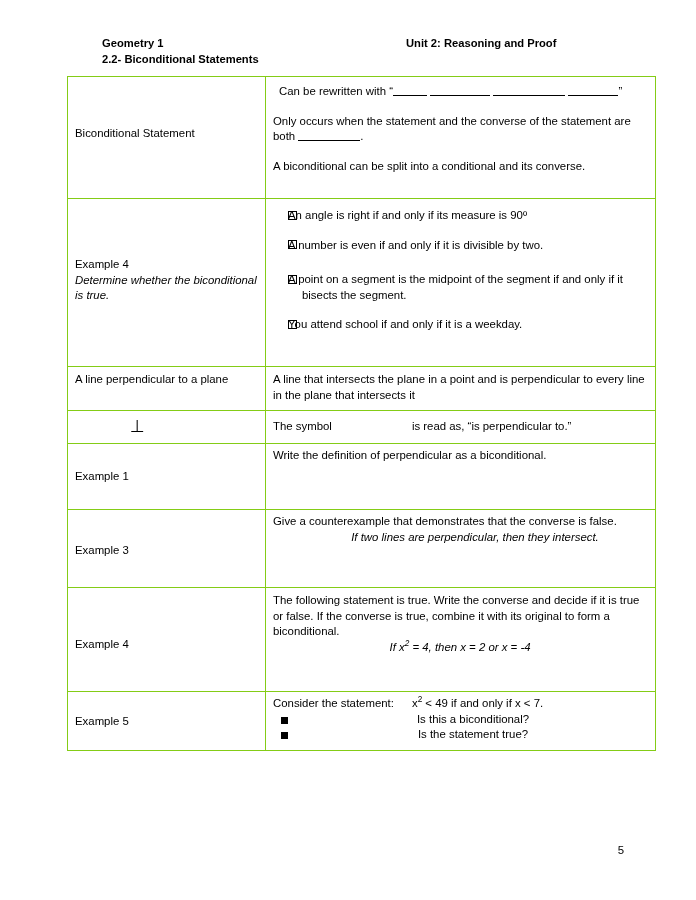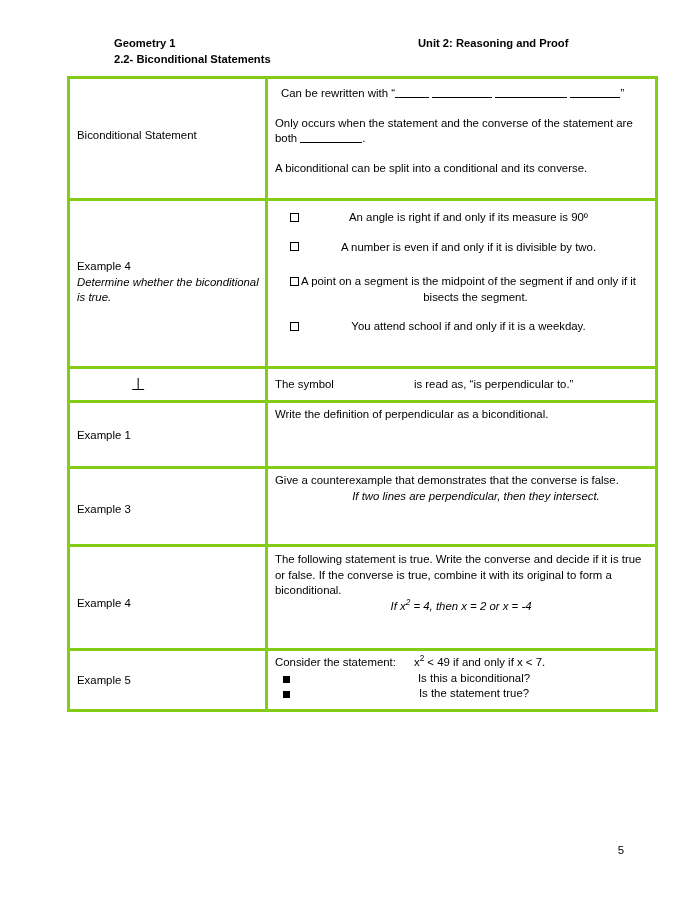--- a/index.html
+++ b/index.html
@@ -20,21 +20,21 @@
     position: absolute;
     left: 0; top: 0;
     width: 696px;
     height: 900px;
     overflow: hidden;
   }
 
   
   .header {
     position: absolute;
-    left: 114px;
+    left: 102px;
     top: 36px;
     width: 553px;
     font-size: 11.2px;
     font-weight: bold;
     line-height: 15.5px;
   }
   .header-row1 {
     position: relative;
     height: 15.5px;
   }
@@ -56,21 +56,21 @@
   
   .sheet {
     position: absolute;
     left: 67px;
     top: 76px;
     width: 588px;
     border-collapse: collapse;
     table-layout: fixed;
   }
   .sheet td {
-    border: 3px solid #84cc16;
+    border: 1px solid #84cc16;
     vertical-align: top;
     padding: 0;
     font-size: 11.4px;
     line-height: 15.6px;
   }
   col.c-term { width: 198px; }
   col.c-def  { width: 390px; }
 
   .term {
     padding: 6px 6px 6px 7px;
@@ -102,21 +102,20 @@
   .b4 { width: 50px; }
   .b-both { width: 62px; }
   .b-angle { width: 100px; }
   .b-symbol { width: 62px; }
 
   
   .chk-list { margin: 0; }
   .chk-item {
     position: relative;
     margin-bottom: 14px;
-    text-align: center;
   }
   .chk-item:last-child { margin-bottom: 0; }
   .chk-box {
     position: absolute;
     left: 0;
     top: 2.5px;
     width: 9px;
     height: 9px;
     border: 1px solid #000;
     box-sizing: border-box;
@@ -248,20 +247,32 @@
               <div class="chk-item">
                 <span class="chk-box"></span>
                 <span>You attend school if and only if it is a weekday.</span>
               </div>
             </div>
           </div>
         </td>
       </tr>
 
 
+      <tr class="r-lineperp">
+        <td>
+          <div class="term" style="padding-top:5px;">
+            <span>A line perpendicular to a plane</span>
+          </div>
+        </td>
+        <td>
+          <div class="def" style="padding-top:5px;">
+            <span>A line that intersects the plane in a point and is perpendicular to every line in the plane that intersects it</span>
+          </div>
+        </td>
+      </tr>
 
       <tr class="r-symbol">
         <td>
           <div class="perp-cell" style="height:31px;">
             <span class="perp-glyph">⊥</span>
           </div>
         </td>
         <td>
           <div class="def" style="padding-top:8px;">
             <span>The symbol</span><span class="sp-wide"></span><span class="blank b-symbol" style="border-bottom:none;"></span><span>is read as, “is perpendicular to.”</span>

